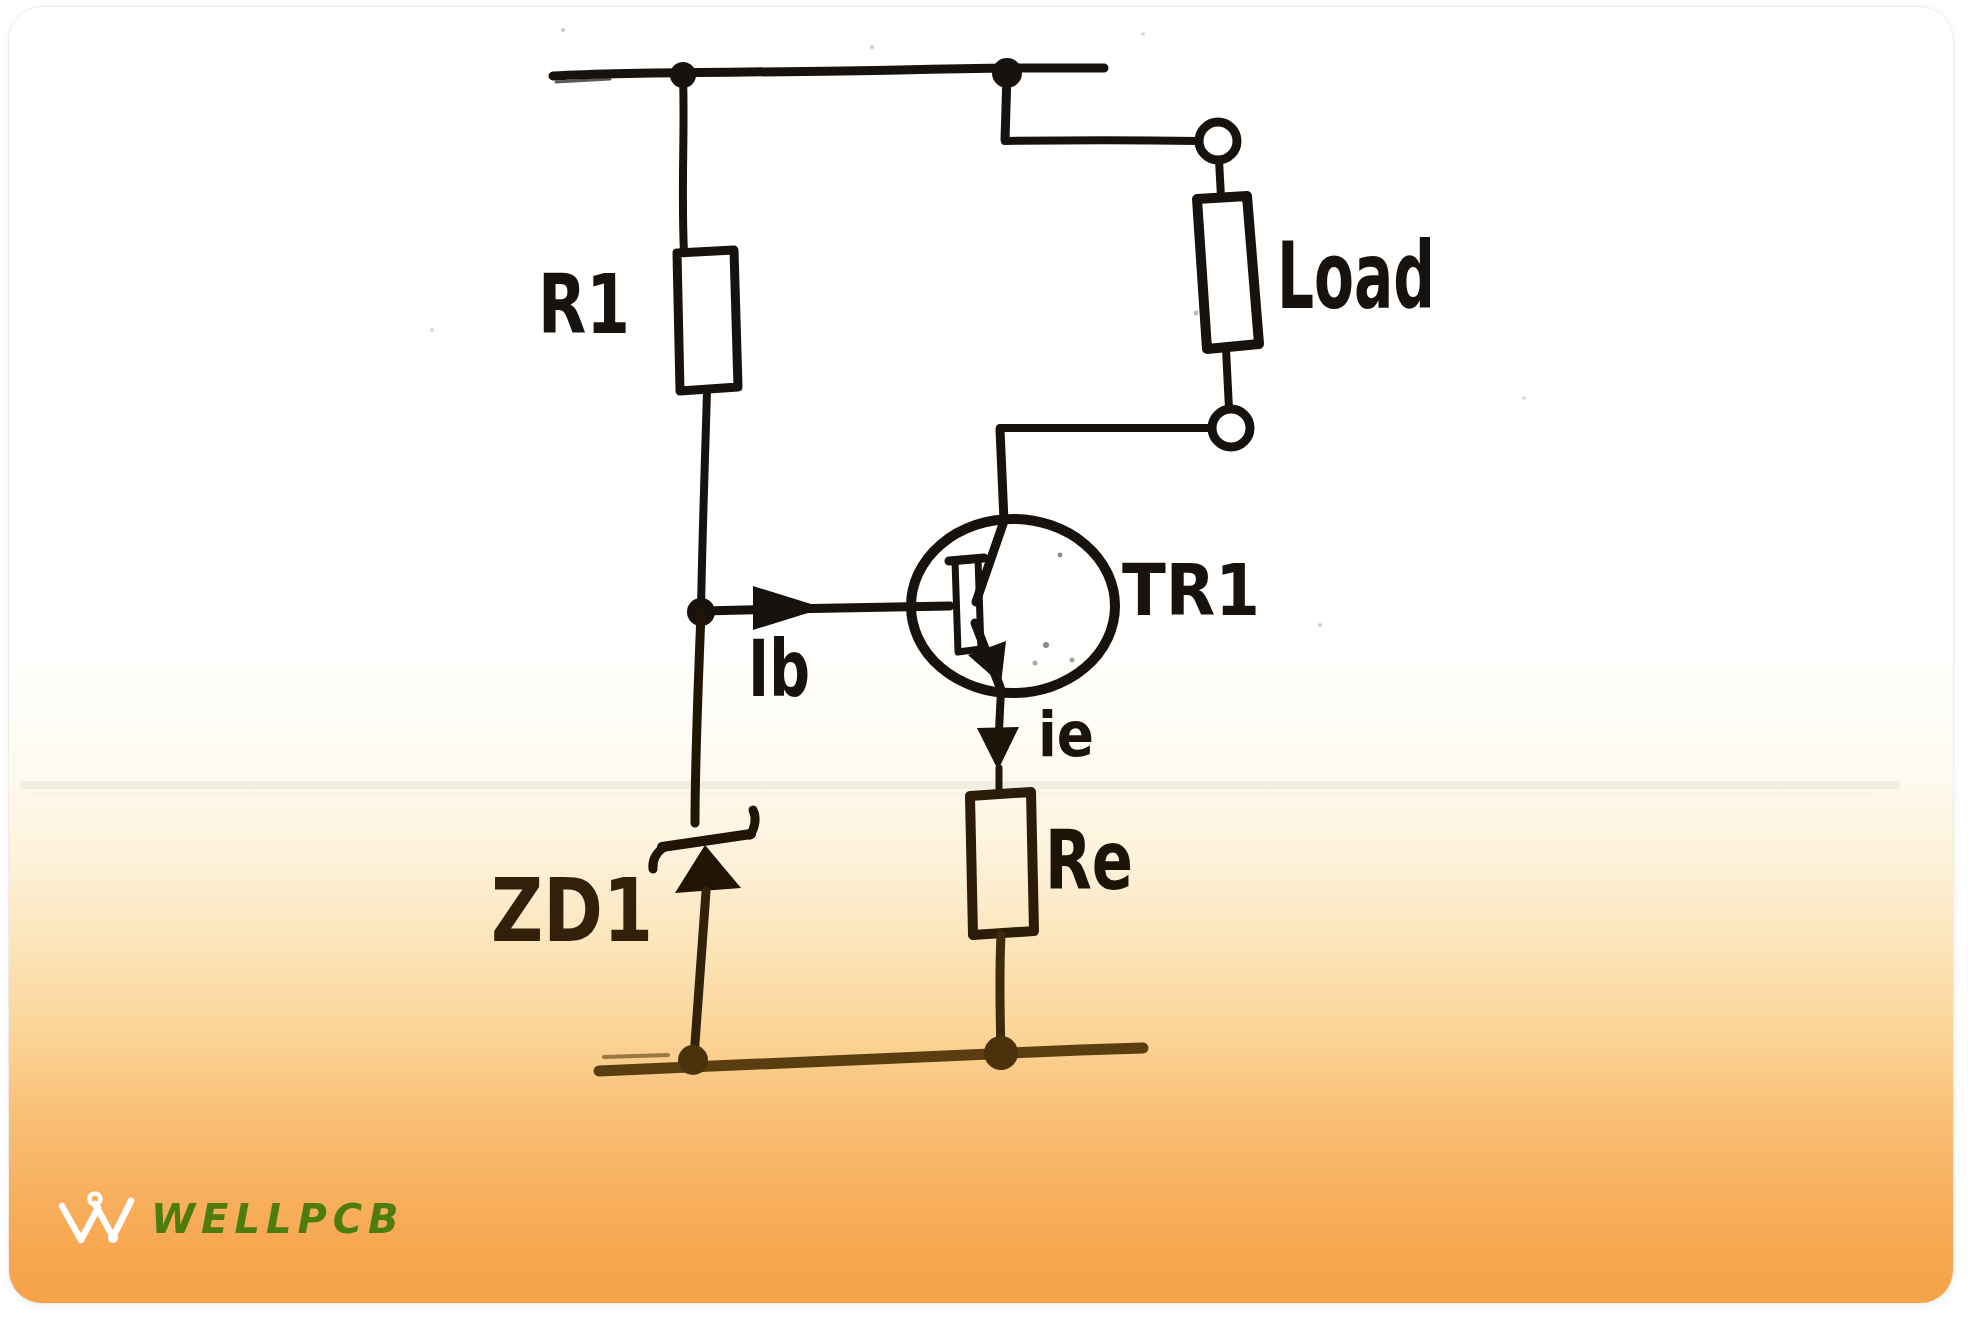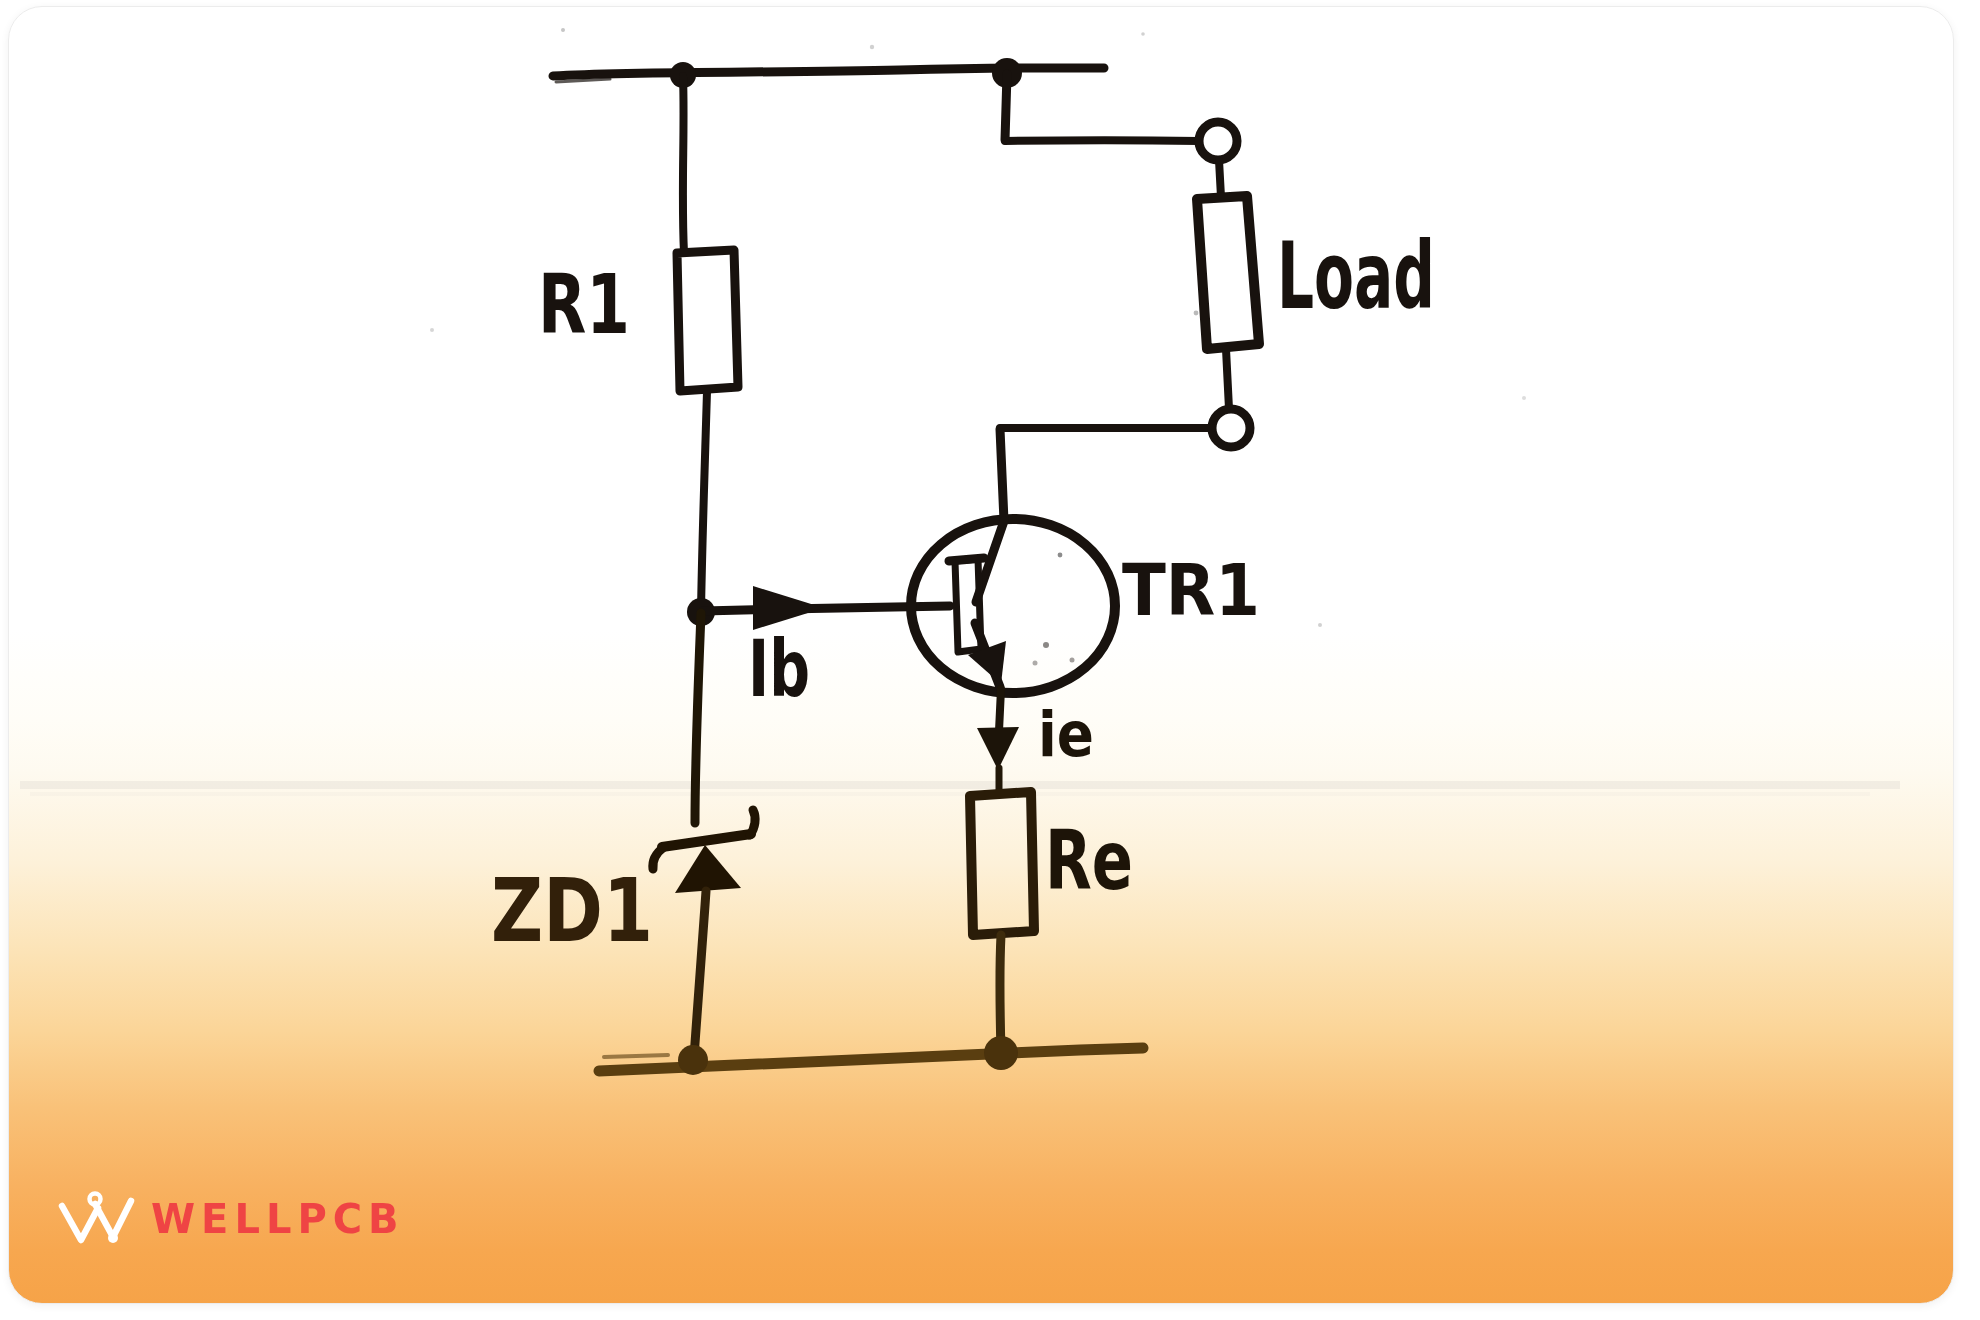--- a/index.html
+++ b/index.html
@@ -14,21 +14,21 @@
       #fefaf0 59%, #fdf1d9 66%, #fce3b6 73%,
       #fbd598 79%, #f9c178 85%, #f8b160 91%,
       #f7a74f 96%, #f6a348 100%);
   }
   svg.schematic{position:absolute;left:0;top:0;width:1980px;height:1320px;}
   .logo{
     position:absolute;left:55px;top:1188px;height:62px;
     display:flex;align-items:center;gap:14px;
   }
   .logo-text{
-    color:#ef4444;font-size:40px;font-weight:700;
+    color:#4d7c0f;font-size:40px;font-weight:700;font-style:italic;
     letter-spacing:6px;line-height:62px;
     font-family:"DejaVu Sans","Liberation Sans",sans-serif;
   }
   .ink-label{
     font-family:"DejaVu Sans","Liberation Sans",sans-serif;
     font-weight:700;
   }
 </style>
 </head>
 <body>

